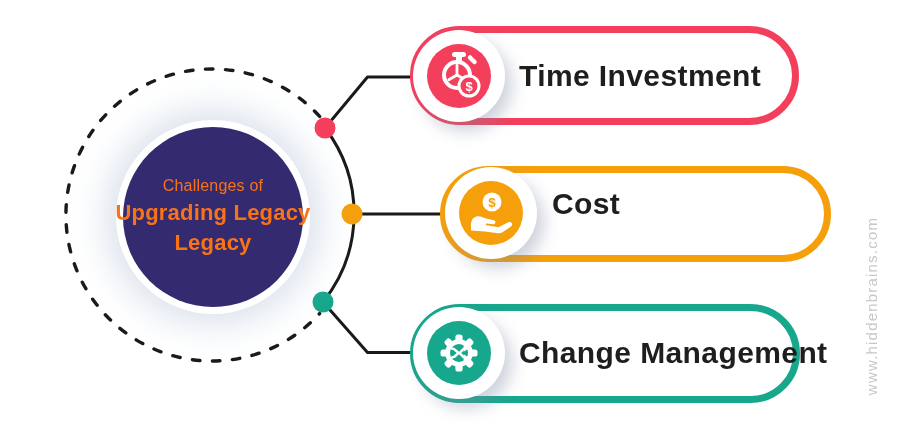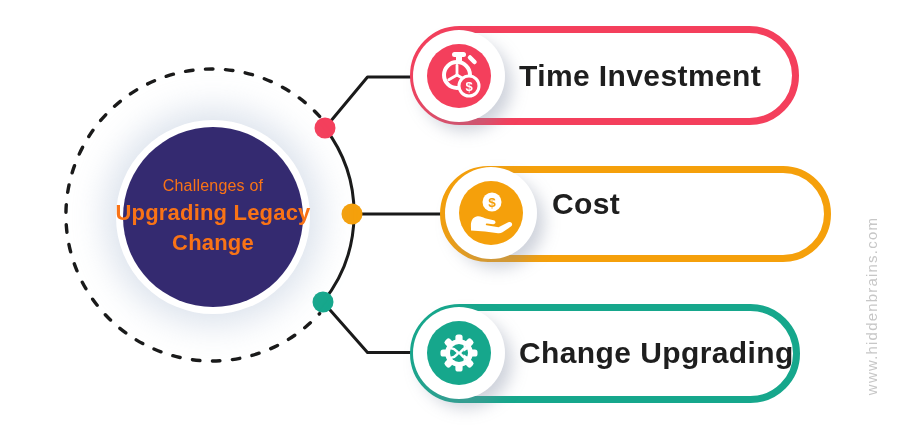--- a/index.html
+++ b/index.html
@@ -134,21 +134,21 @@
     <path d="M 352 214 L 444 214" fill="none" stroke-width="3" stroke="#1A1A1A"></path>
     <path d="M 323 302 L 367.5 352.5 L 414 352.5" fill="none" stroke-width="3" stroke-linejoin="round" stroke="#1A1A1A"></path>
     <circle cx="325" cy="128" r="10.5" fill="#F43F5C"></circle>
     <circle cx="352" cy="214" r="10.5" fill="#F5A00B"></circle>
     <circle cx="323" cy="302" r="10.5" fill="#16A78C"></circle>
   </svg>
 
   <div class="center-circle" style="background-color: rgb(52, 42, 112);">
     <div class="center-line1">Challenges of</div>
     <div class="center-line2">Upgrading Legacy</div>
-    <div class="center-line3">Change</div>
+    <div class="center-line3">Legacy</div>
   </div>
 
   <div class="pill pill-1" style="border-color: rgb(244, 63, 92);"></div>
   <div class="icon-disc disc-1">
     <div class="icon-circle" style="background-color: rgb(244, 63, 92);">
       <svg width="64" height="64" viewBox="0 0 64 64">
         <rect x="25" y="8" width="14" height="5" rx="2.5" fill="#fff"></rect>
         <rect x="29" y="12" width="6" height="5" fill="#fff"></rect>
         <line x1="43" y1="13.5" x2="47.5" y2="18" stroke="#fff" stroke-width="4.5" stroke-linecap="round"></line>
         <circle cx="30" cy="31" r="13" stroke="#fff" stroke-width="4" fill="none"></circle>
@@ -211,17 +211,17 @@
             <path d="M -7 4.5 C -3.5 4.5 -2 0 0 0 C 2 0 3.5 -4.5 5.5 -4.5"></path>
           </g>
           <g fill="#fff">
             <path d="M 4.6 1.3 L 9.6 4.5 L 4.6 7.7 Z"></path>
             <path d="M 4.6 -7.7 L 9.6 -4.5 L 4.6 -1.3 Z"></path>
           </g>
         </g>
       </svg>
     </div>
   </div>
-  <div class="pill-label label-3">Change Upgrading</div>
+  <div class="pill-label label-3">Change Management</div>
 
   <div class="watermark">www.hiddenbrains.com</div>
 
 </div>
 
 </body></html>

